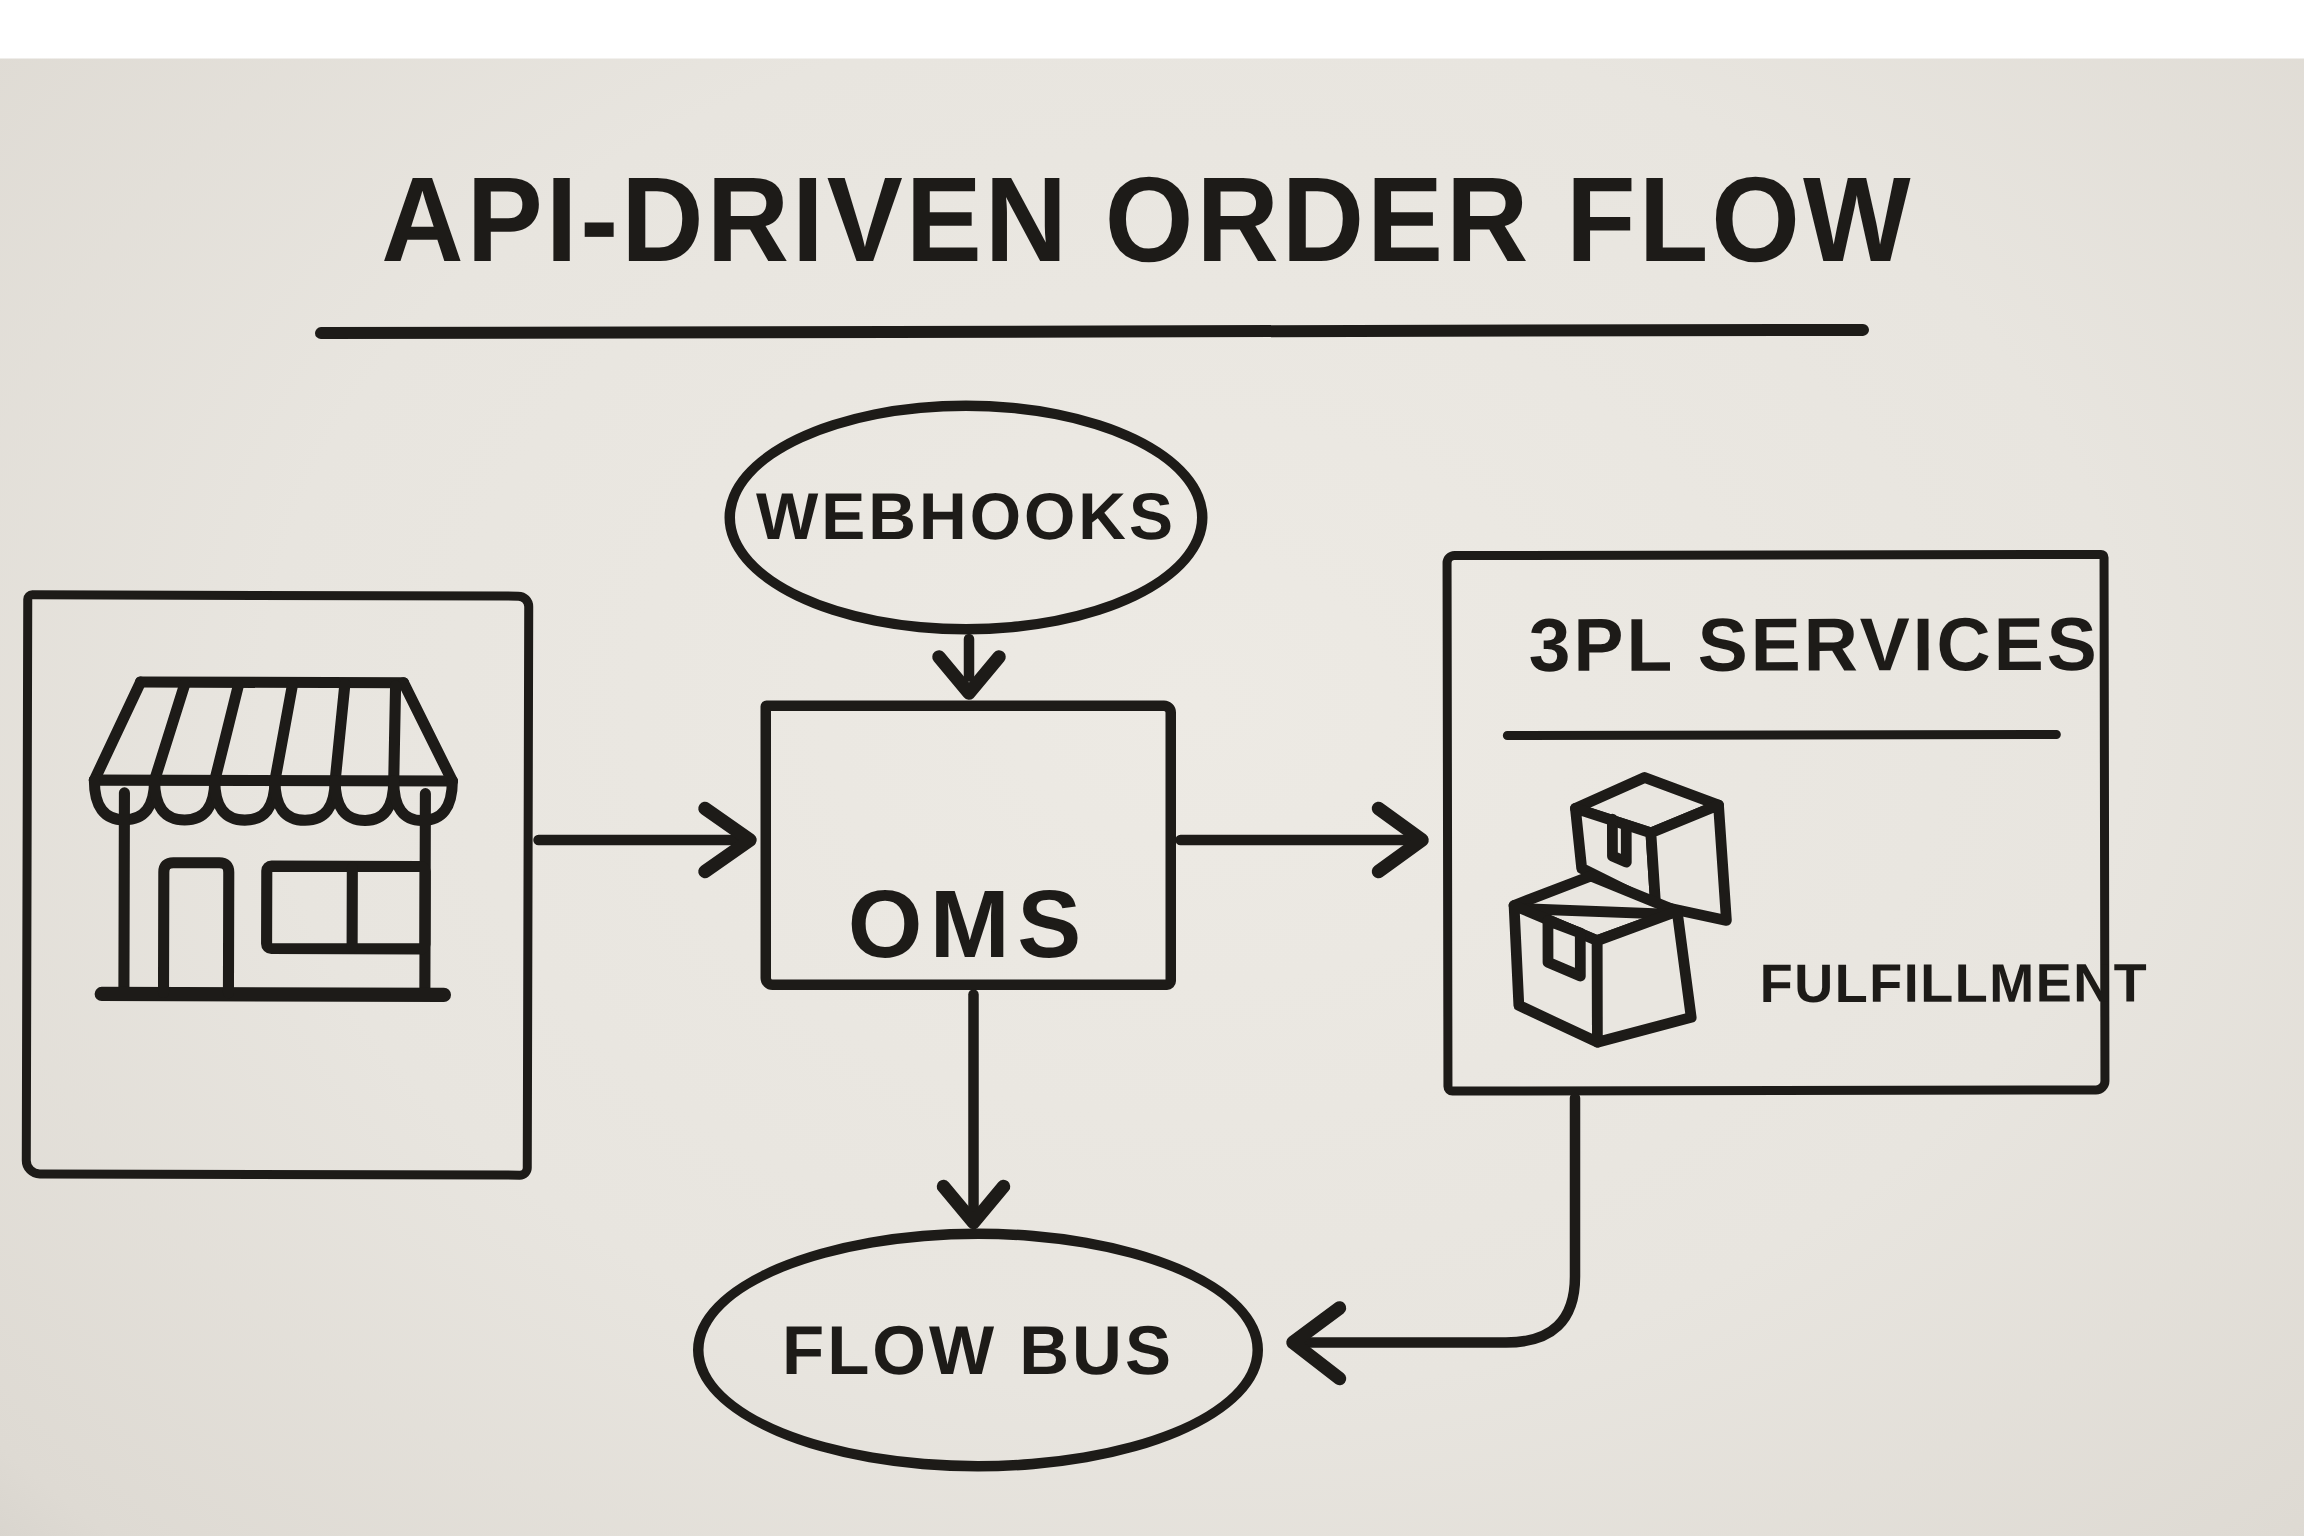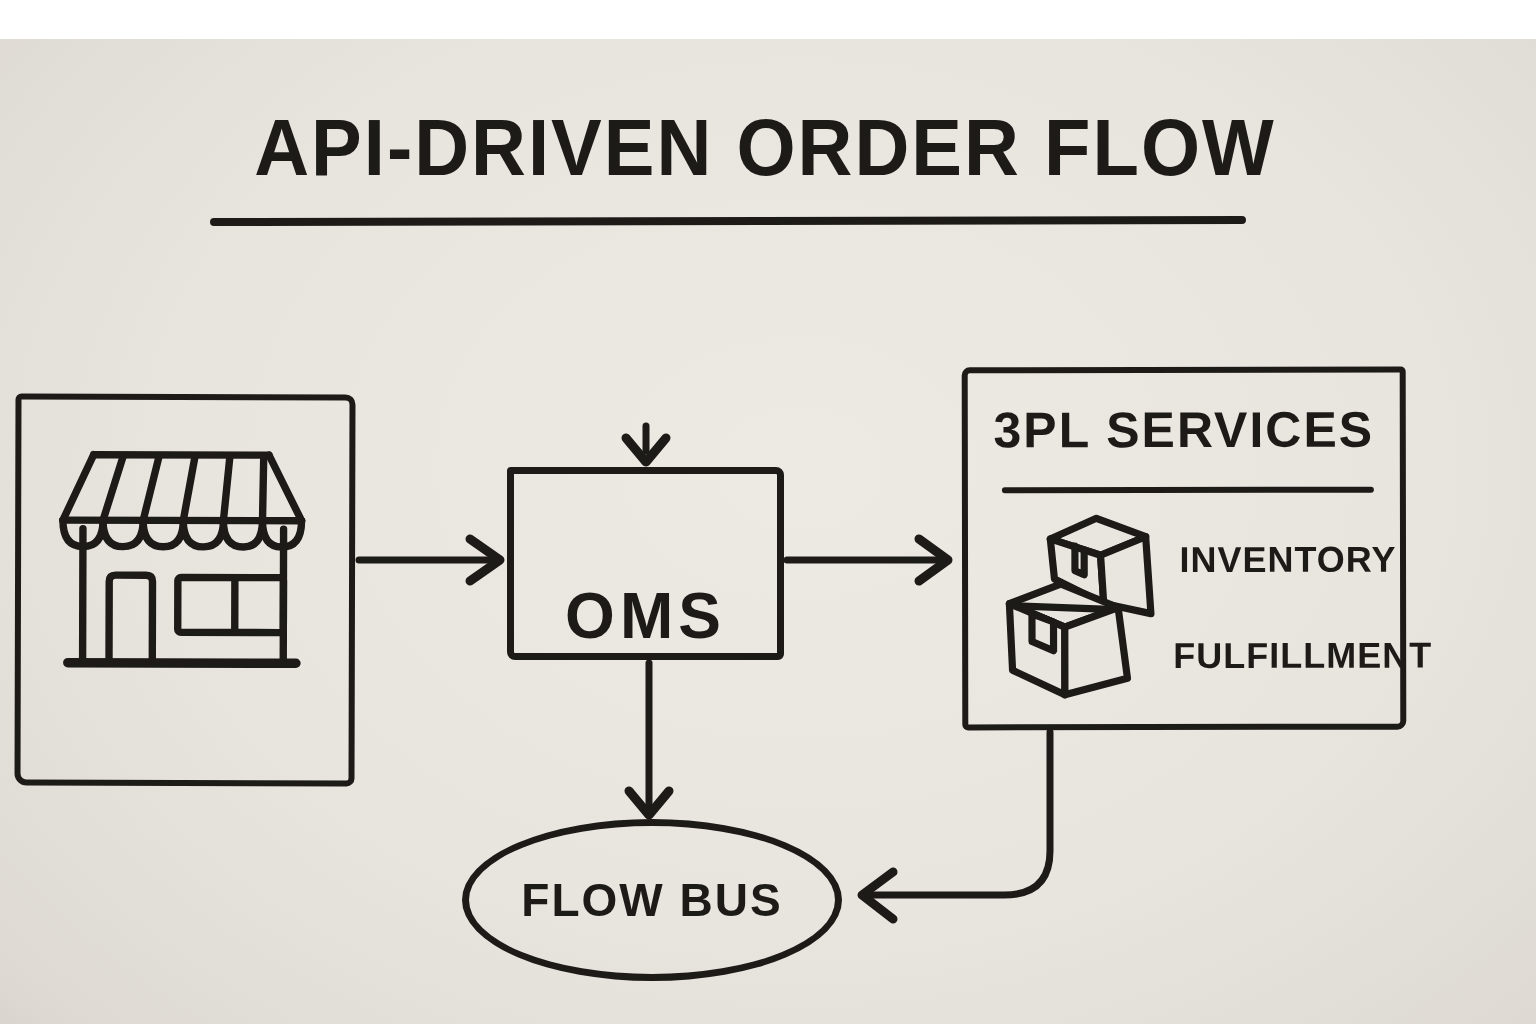--- a/index.html
+++ b/index.html
@@ -29,21 +29,21 @@
   
   .ellipse{border-width:7px;border-radius:50%;display:flex;align-items:center;justify-content:center;}
   .webhooks{left:483px;top:228px;width:322px;height:156px;}
   .webhooks .label{font-size:44px;}
   
   .oms{left:507px;top:428px;width:277px;height:193px;border-width:7px;border-radius:4px 8px 6px 8px;
        display:flex;align-items:flex-end;justify-content:center;}
   .oms .label{font-size:64px;letter-spacing:5px;}
   
   .services{left:962px;top:328px;width:444px;height:363px;border-radius:8px 5px 9px 6px;transform:rotate(-0.1deg);}
-  .services .svc-title{position:absolute;left:0;right:0;top:28px;text-align:center;font-size:50px;font-weight:bold;letter-spacing:2px;white-space:nowrap;}
+  .services .svc-title{position:absolute;left:0;right:0;top:28px;text-align:right;font-size:50px;font-weight:bold;letter-spacing:2px;white-space:nowrap;}
   .services .svc-underline{position:absolute;left:34px;top:114px;width:372px;height:6px;background:#1d1b18;border-radius:4px;}
   .services .icon{position:absolute;left:32px;top:138px;}
   .services .svc-item{position:absolute;left:205px;width:230px;text-align:center;font-size:36px;font-weight:bold;letter-spacing:1px;white-space:nowrap;}
   .services .svc-item.inventory{top:166px;}
   .services .svc-item.fulfillment{top:262px;}
   
   .eventbus{left:462px;top:780px;width:380px;height:162px;}
   .eventbus .label{font-size:46px;}
   .overlay{position:absolute;left:0;top:0;width:1536px;height:1024px;pointer-events:none;}
 </style>
@@ -81,20 +81,23 @@
 
       <path d="M18,205 L234,205" stroke-width="9"></path>
 
       <path d="M57,204 L57,128 q0,-6 6,-6 L92,122 q6,0 6,6 L98,204"></path>
 
       <rect x="122" y="124" width="100" height="52" rx="3"></rect>
       <path d="M176,125 L176,175"></path>
     </svg>
   </div>
 
+  <div class="node ellipse webhooks">
+    <div class="label">WEBHOOKS</div>
+  </div>
 
   <div class="node oms">
     <div class="label">OMS</div>
   </div>
 
   <div class="node services">
     <div class="svc-title">3PL SERVICES</div>
     <div class="svc-underline"></div>
     <svg class="icon" width="156" height="200" viewBox="0 0 150 195" stroke="#1d1b18" stroke-width="7" stroke-linecap="round" stroke-linejoin="round" fill="#e9e6e0">
 
@@ -102,21 +105,20 @@
       <path d="M48,27 L52,66 L100,90 L97,43 Z"></path>
       <path d="M141,25 L146,100 L100,90 L97,43 Z"></path>
       <path d="M72,34 L72,58 L81,62 L81,38" fill="none"></path>
 
       <path d="M8,90 L58,71 L114,94 L62,113 Z"></path>
       <path d="M10,92 L112,96" fill="none"></path>
       <path d="M8,90 L11,155 L62,179 L62,113 Z"></path>
       <path d="M114,94 L123,163 L62,179 L62,113 Z"></path>
       <path d="M30,100 L30,127 L51,136 L51,108 Z"></path>
     </svg>
-    <div class="svc-item inventory">INVENTORY</div>
     <div class="svc-item fulfillment">FULFILLMENT</div>
   </div>
 
   <div class="node ellipse eventbus">
     <div class="label">FLOW BUS</div>
   </div>
 
   <svg class="overlay" viewBox="0 0 1536 1024" fill="none" stroke="#1d1b18" stroke-width="7" stroke-linecap="round" stroke-linejoin="round">
     <path d="M359,521 H492"></path>
     <path d="M470,500 L500,521 L470,542" stroke-width="9"></path>

